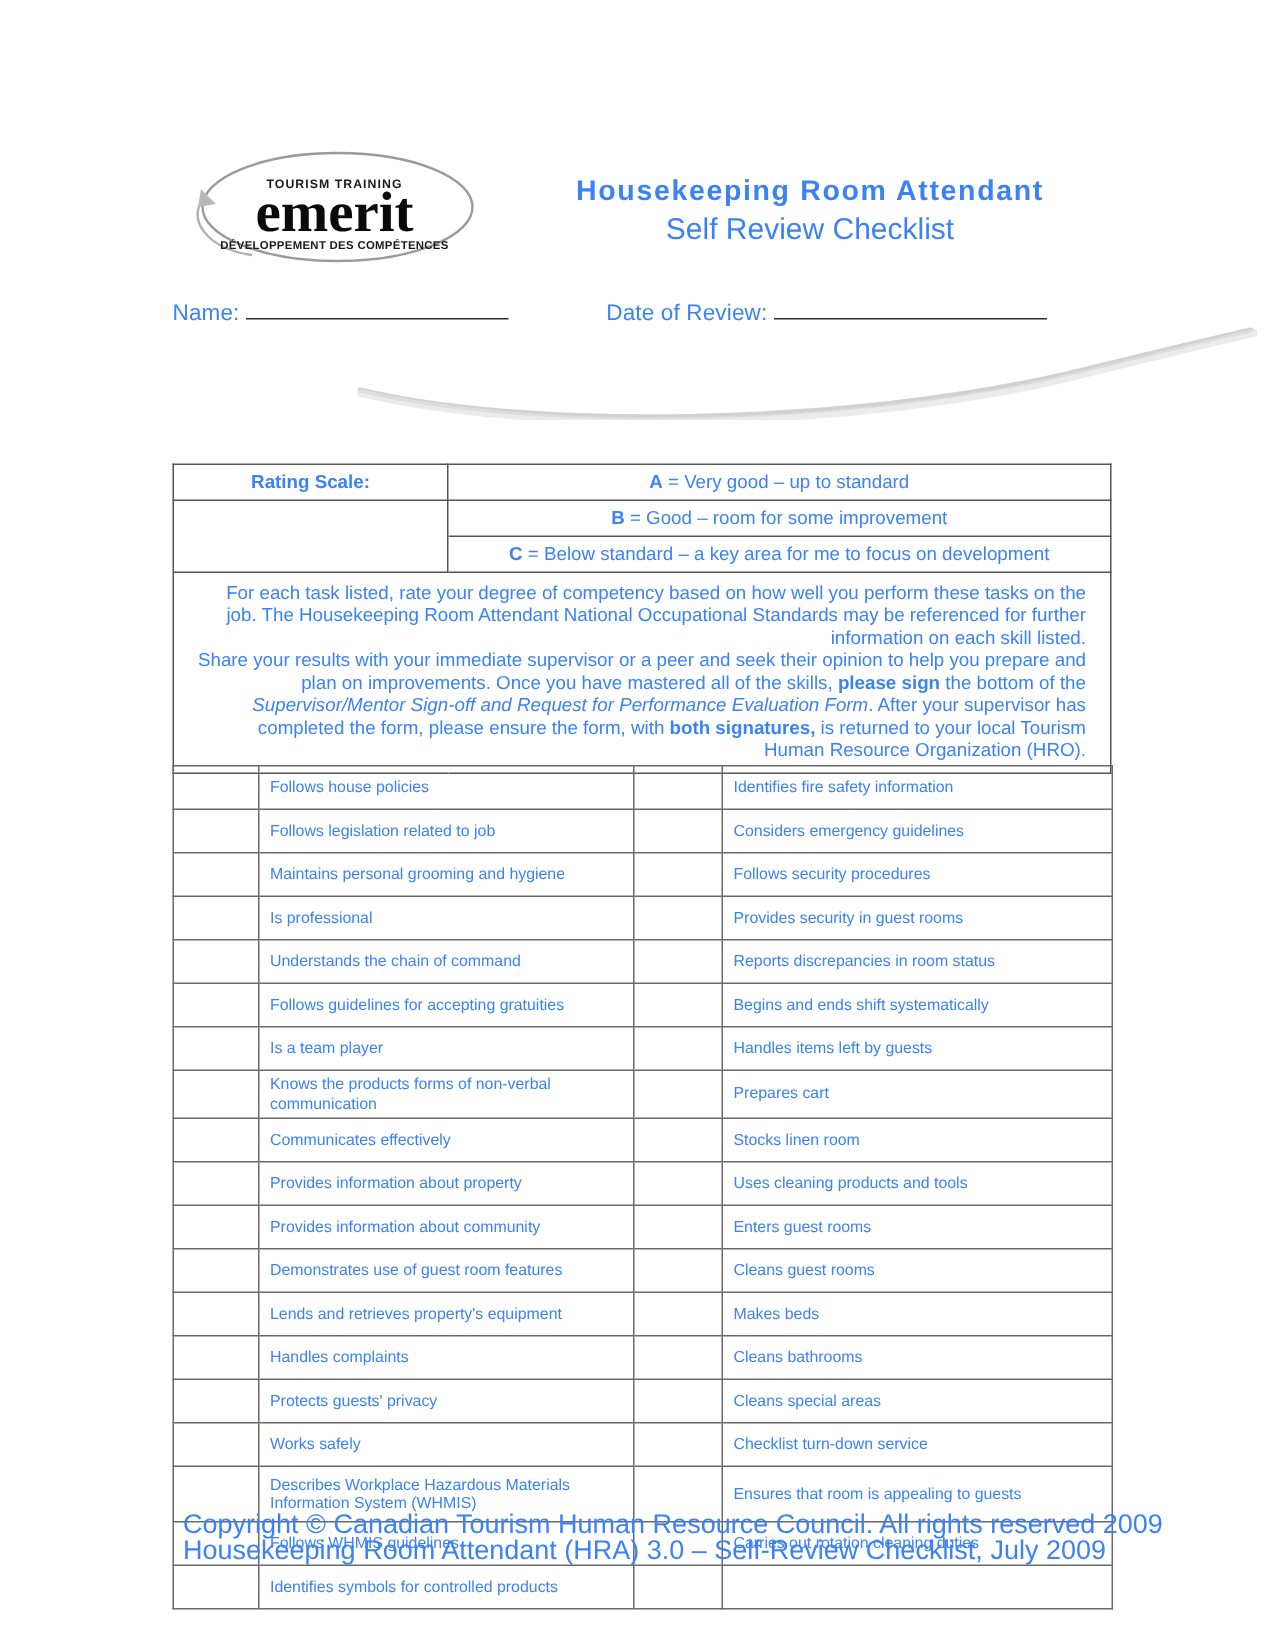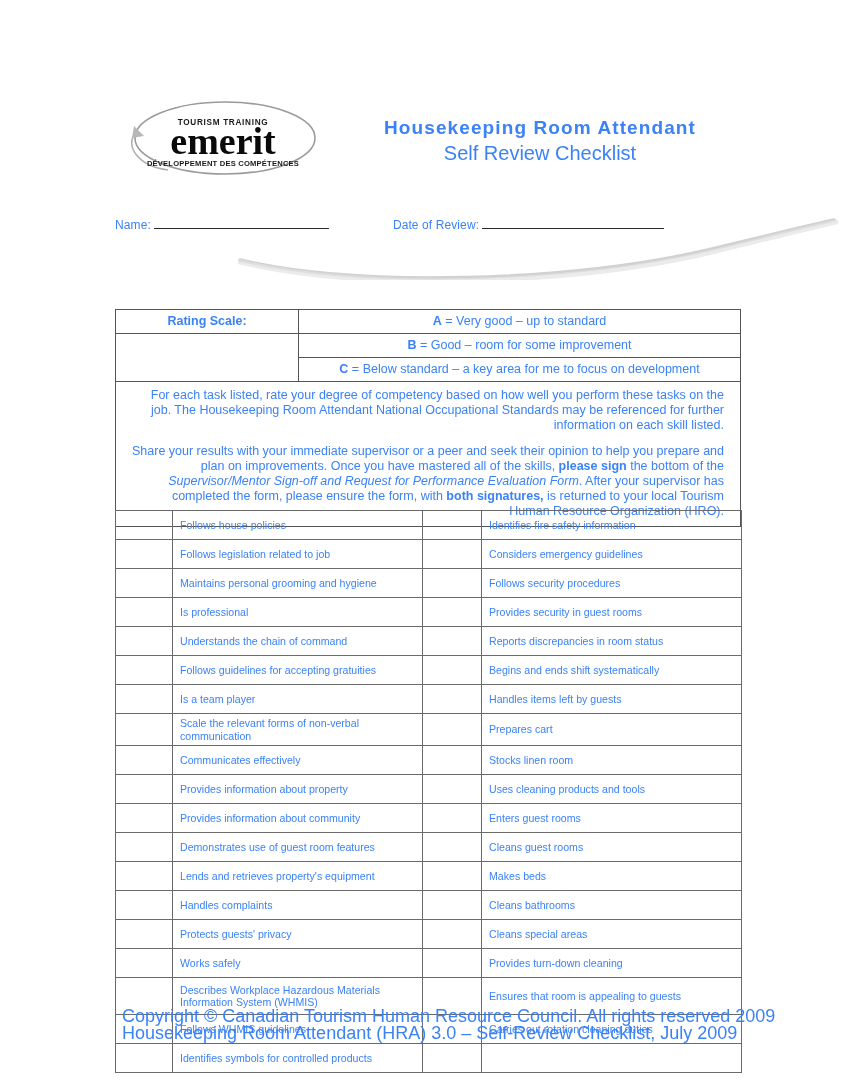--- a/index.html
+++ b/index.html
@@ -54,23 +54,23 @@
     font-size: 20px;
     font-weight: normal;
     line-height: 20px;
     margin-top: 5px;
   }
 
   
   .namerow {
     position: absolute;
     left: 115px;
-    top: 216px;
+    top: 200px;
     width: 660px;
-    font-size: 12px;
+    font-size: 15px;
     line-height: 16px;
     white-space: nowrap;
   }
   .namerow .lbl { letter-spacing: 0.1px; }
   .underline-fill {
     display: inline-block;
     border-bottom: 1px solid #2a2a2a;
     height: 12px;
     vertical-align: baseline;
   }
@@ -114,21 +114,21 @@
   .rs-val b { font-weight: bold; }
   .rs-blank { border-top: none !important; border-bottom: none !important; }
 
   .instr-cell {
     text-align: right;
     padding: 6px 16px 7px 16px !important;
     font-size: 12.2px;
     line-height: 14.6px;
   }
   .instr-cell p { margin: 0; }
-  .instr-cell p + p { margin-top: 11px; }
+  .instr-cell p + p { }
   .instr-cell i { font-style: italic; }
   .instr-cell b { font-weight: bold; }
 
   
   .skills-table {
     position: absolute;
     left: 115px;
     top: 510px;
     width: 626px;
     border-collapse: collapse;
@@ -273,21 +273,21 @@
           <td>Begins and ends shift systematically</td>
         </tr>
         <tr>
           <td></td>
           <td>Is a team player</td>
           <td></td>
           <td>Handles items left by guests</td>
         </tr>
         <tr>
           <td></td>
-          <td>Scale the relevant forms of non-verbal communication</td>
+          <td>Knows the products forms of non-verbal communication</td>
           <td></td>
           <td>Prepares cart</td>
         </tr>
         <tr>
           <td></td>
           <td>Communicates effectively</td>
           <td></td>
           <td>Stocks linen room</td>
         </tr>
         <tr>
@@ -323,21 +323,21 @@
         <tr>
           <td></td>
           <td>Protects guests' privacy</td>
           <td></td>
           <td>Cleans special areas</td>
         </tr>
         <tr>
           <td></td>
           <td>Works safely</td>
           <td></td>
-          <td>Provides turn-down cleaning</td>
+          <td>Checklist turn-down service</td>
         </tr>
         <tr class="tall">
           <td></td>
           <td>Describes Workplace Hazardous Materials Information System (WHMIS)</td>
           <td></td>
           <td>Ensures that room is appealing to guests</td>
         </tr>
         <tr>
           <td></td>
           <td>Follows WHMIS guidelines</td>

